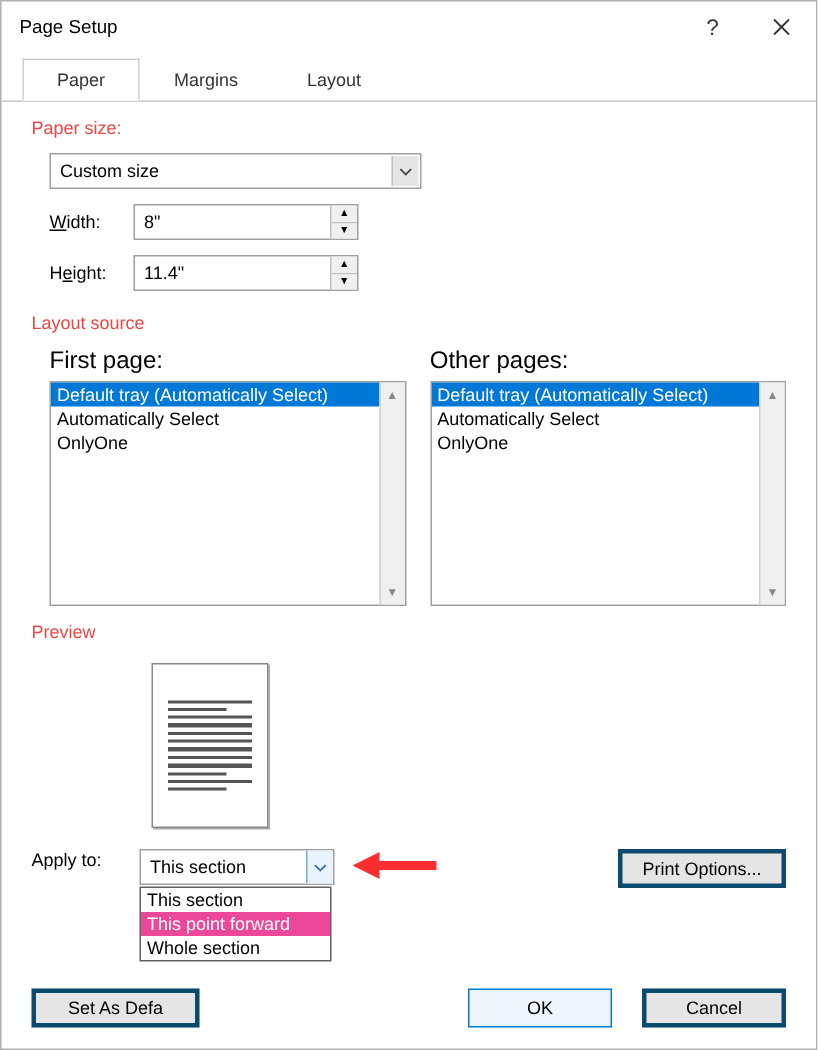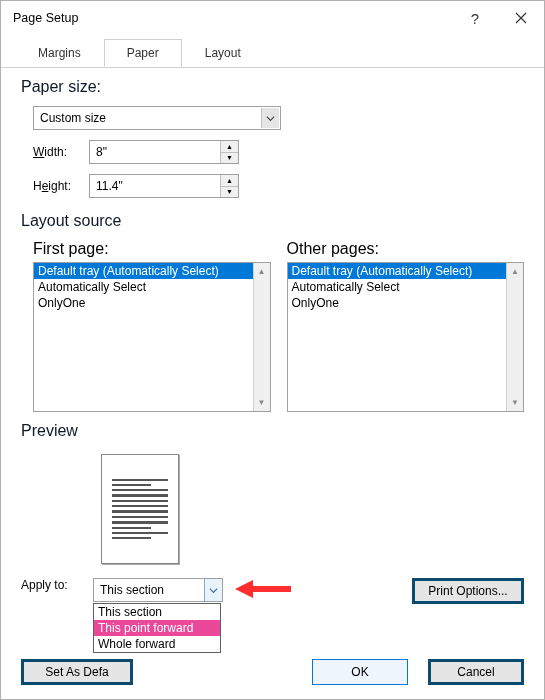--- a/index.html
+++ b/index.html
@@ -6,21 +6,21 @@
 html, body { width: 545px; height: 700px; font-family: "Segoe UI", Tahoma, sans-serif; font-size: 12px; background: #fff; color: #000; overflow: hidden; }
 .dialog { width: 545px; height: 700px; border: 1px solid #b0b0b0; background: #fff; display: flex; flex-direction: column; }
 .titlebar { height: 34px; display: flex; align-items: center; padding: 0 0 0 12px; }
 .titlebar .title { flex: 1; font-size: 12.5px; }
 .titlebar .tb-btn { width: 46px; height: 34px; display: flex; align-items: center; justify-content: center; font-size: 15px; color: #333; }
 .tabs { display: flex; border-bottom: 1px solid #d0d0d0; padding: 0 14px; margin-top: 4px; position: relative; }
 .tabs::before { content: ""; position: absolute; left: 0; right: 0; bottom: -1px; height: 1px; background: #d0d0d0; }
 .tab { padding: 6px 22px; border: 1px solid transparent; color: #333; position: relative; z-index: 1; }
 .tab.active { border: 1px solid #d0d0d0; border-bottom: 1px solid #fff; background: #fff; }
 .content { padding: 10px 20px 6px 20px; flex: 1; display: flex; flex-direction: column; }
-.group-label { margin-bottom: 6px; font-size: 16px; color: #0f172a; }
+.group-label { margin-bottom: 6px; font-size: 12px; color: #ef4444; }
 .paper-size-row, .wh-row { display: flex; align-items: center; margin: 4px 0 6px 12px; }
 .select { position: relative; width: 248px; height: 24px; border: 1px solid #a0a0a0; display: flex; align-items: center; padding: 0 22px 0 6px; background: #fff; }
 .select .drop-btn { position: absolute; right: 1px; top: 1px; bottom: 1px; width: 18px; background: #e5e5e5; border-left: 1px solid #c0c0c0; display: flex; align-items: center; justify-content: center; }
 .wh-row .lbl { width: 56px; }
 .wh-row .u { text-decoration: underline; }
 .spin { position: relative; width: 150px; height: 24px; border: 1px solid #a0a0a0; display: flex; align-items: center; padding: 0 22px 0 6px; }
 .spin .spinbtns { position: absolute; right: 0; top: 0; bottom: 0; width: 18px; display: flex; flex-direction: column; }
 .spin .sb { flex: 1; border-left: 1px solid #c0c0c0; display: flex; align-items: center; justify-content: center; font-size: 7px; background: #f0f0f0; }
 .spin .sb:first-child { border-bottom: 1px solid #c0c0c0; }
 .source-row { display: flex; gap: 16px; margin: 4px 0 10px 12px; }
@@ -62,22 +62,22 @@
     <div class="title">Page Setup</div>
     <div class="tb-btn">?</div>
     <div class="tb-btn">
       <svg width="12" height="12" viewBox="0 0 12 12">
           <path d="M1 1 L11 11 M11 1 L1 11" stroke="#333" stroke-width="1.2" fill="none"></path>
         </svg>
     </div>
   </div>
 
   <div class="tabs">
+    <div class="tab active">Paper</div>
     <div class="tab">Margins</div>
-    <div class="tab active">Paper</div>
     <div class="tab">Layout</div>
   </div>
 
   <div class="content">
 
     <div class="group-label">Paper size:</div>
     <div class="paper-size-row">
       <div class="select">
         <span>Custom size</span>
         <div class="drop-btn">
@@ -163,21 +163,21 @@
       <div class="apply-select">
         <span>This section</span>
         <div class="drop-btn2">
           <svg class="chev" viewBox="0 0 10 10">
               <path d="M1 3 L5 7 L9 3" stroke="#3a6da5" stroke-width="1.3" fill="none"></path>
             </svg>
         </div>
         <div class="apply-dropdown">
           <div class="opt">This section</div>
           <div class="opt sel">This point forward</div>
-          <div class="opt">Whole forward</div>
+          <div class="opt">Whole section</div>
         </div>
       </div>
       <div class="arrow-callout">
         <svg width="58" height="22" viewBox="0 0 58 22">
             <path d="M58 11 L16 11" stroke="#ff2e2e" stroke-width="6" stroke-linecap="round"></path>
             <path d="M2 11 L20 2 L20 20 Z" fill="#ff2e2e"></path>
           </svg>
       </div>
       <div class="print-opt-btn">Print Options...</div>
     </div>

